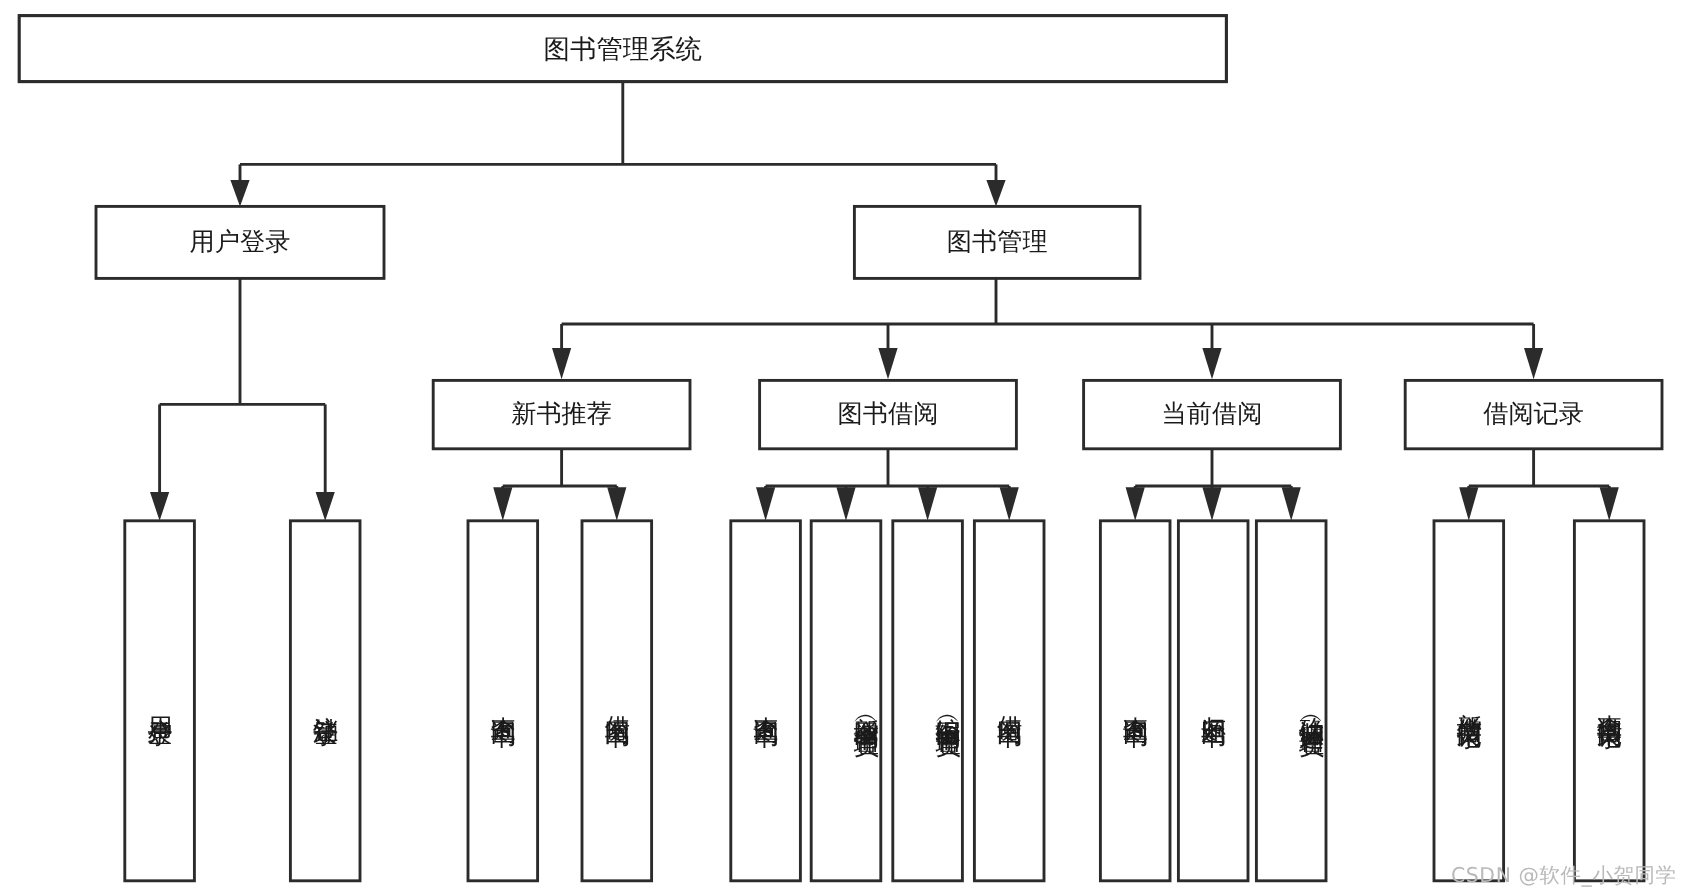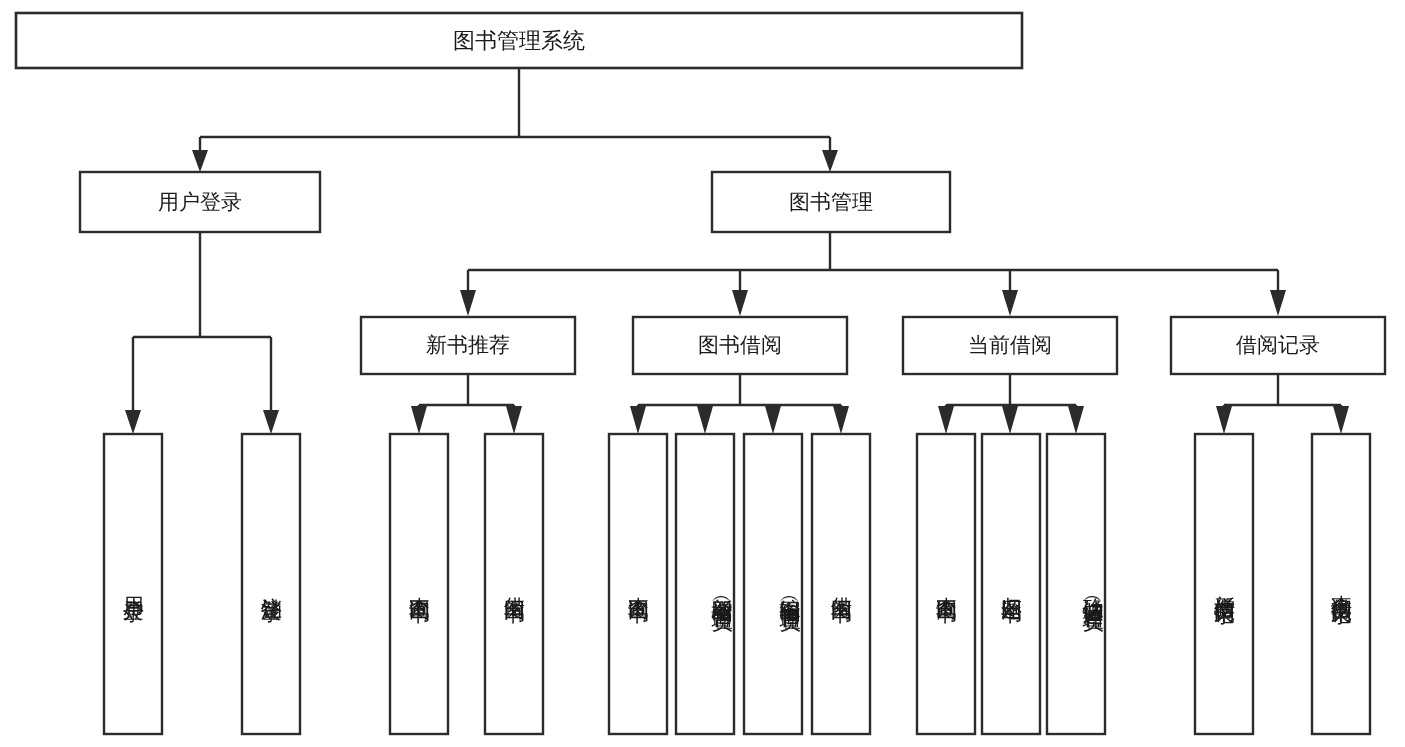--- a/index.html
+++ b/index.html
@@ -225,13 +225,14 @@
   <div class="leaf-label-v" style="left:744px; top:434px; width:58px; height:300px; align-items:flex-start; padding-top:6px;">编辑图书（管理员）</div>
   <div class="leaf-label-v" style="left:812px; top:434px; width:58px; height:300px;">借阅图书</div>
 
   <div class="leaf-label-v" style="left:917px; top:434px; width:58px; height:300px;">查询图书</div>
   <div class="leaf-label-v" style="left:982px; top:434px; width:58px; height:300px;">归还图书</div>
   <div class="leaf-label-v" style="left:1047px; top:434px; width:58px; height:300px; align-items:flex-start; padding-top:6px;">确认归还（管理员）</div>
 
   <div class="leaf-label-v" style="left:1195px; top:434px; width:58px; height:300px;">新增借阅记录</div>
   <div class="leaf-label-v" style="left:1312px; top:434px; width:58px; height:300px;">查询借阅记录</div>
 
+  <div class="watermark">CSDN @软件_小贺同学</div>
 </div>
 
 </body></html>

